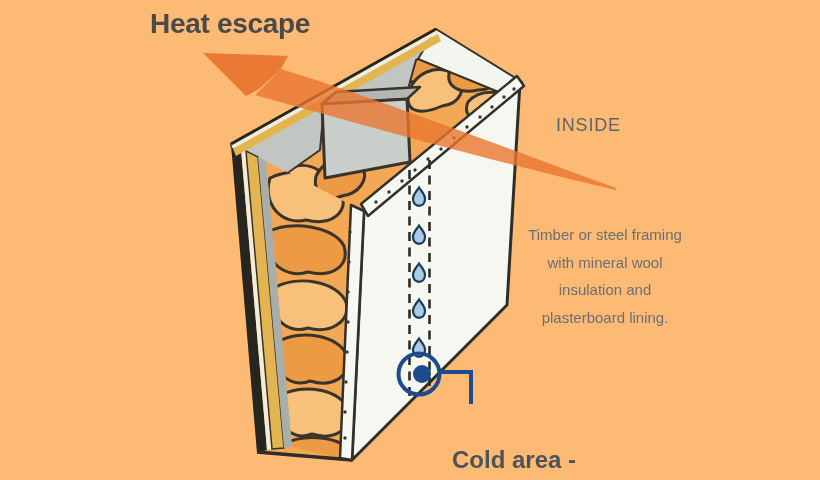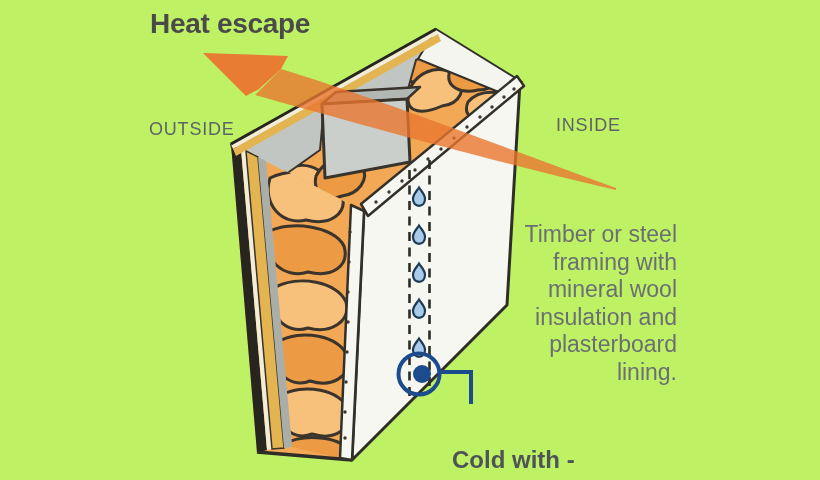--- a/index.html
+++ b/index.html
@@ -1,26 +1,26 @@
 <!DOCTYPE html>
 <html><head>
 <meta charset="utf-8">
 <style>
   html,body{margin:0;padding:0;background:#ffffff;}
   .stage{
-    position:relative;width:820px;height:480px;overflow:hidden;background:#bef264;
+    position:relative;width:820px;height:480px;overflow:hidden;background:#fdba74;
     font-family:"Liberation Sans", sans-serif;
   }
   .stage svg{position:absolute;left:0;top:0;}
   .overlay{position:absolute;white-space:pre-line;}
   .title{left:150px;top:8px;font-size:28px;font-weight:bold;letter-spacing:-0.3px;color:#4a4a4a;}
   .side-label{font-size:18px;letter-spacing:0.8px;color:#5f6367;}
   .outside{left:149px;top:119px;}
   .inside{left:556px;top:115px;}
-  .description{left:501px;top:221px;width:176px;text-align:right;font-size:23px;line-height:27.5px;color:#6b6f73;}
+  .description{left:517px;top:221px;width:176px;text-align:center;font-size:15px;line-height:27.5px;color:#6b6f73;}
   .callout-label{left:452px;top:413px;font-size:24px;font-weight:bold;line-height:31px;color:#4e5357;}
 </style>
 </head>
 <body>
 
 <div class="stage">
 
   <svg width="820" height="480" viewBox="0 0 820 480">
     <defs>
       <clipPath id="clipTop">
@@ -130,21 +130,20 @@
     </g>
 
     <g>
       <circle cx="419" cy="374" r="20.5" fill="none" stroke="#1c4c8e" stroke-width="4"></circle>
       <circle cx="422" cy="374" r="9" fill="#1c4c8e"></circle>
       <path d="M439,372 L471,372 L471,404" fill="none" stroke="#1c4c8e" stroke-width="4" stroke-linejoin="miter"></path>
     </g>
   </svg>
 
   <div class="overlay title">Heat escape</div>
-  <div class="overlay side-label outside">OUTSIDE</div>
   <div class="overlay side-label inside">INSIDE</div>
   <div class="overlay description">Timber or steel framing with mineral wool insulation and plasterboard lining.</div>
   <div class="overlay callout-label">
-    <div>Cold with -</div>
+    <div>Cold area -</div>
     
   </div>
 
 </div>
 
 </body></html>

